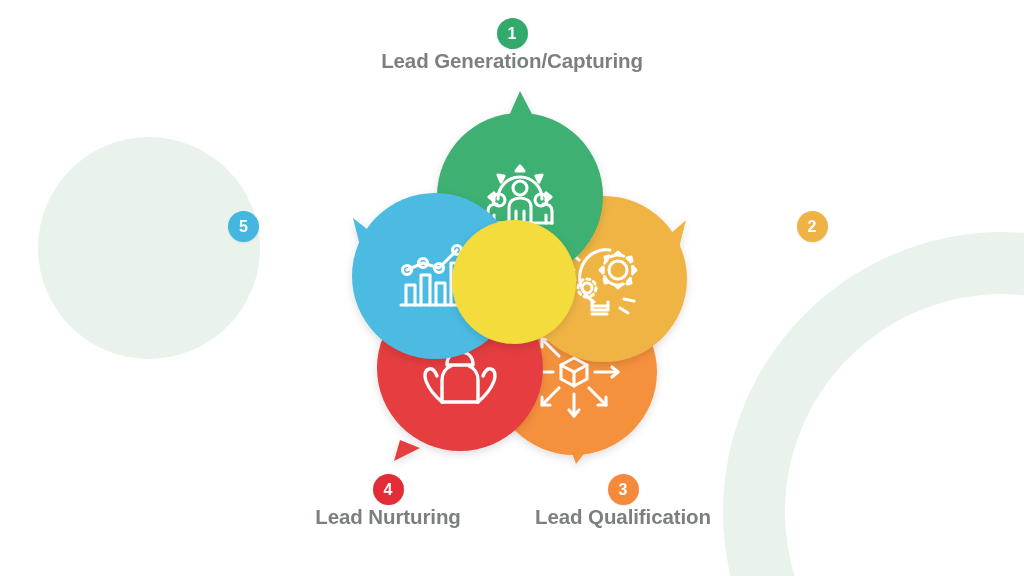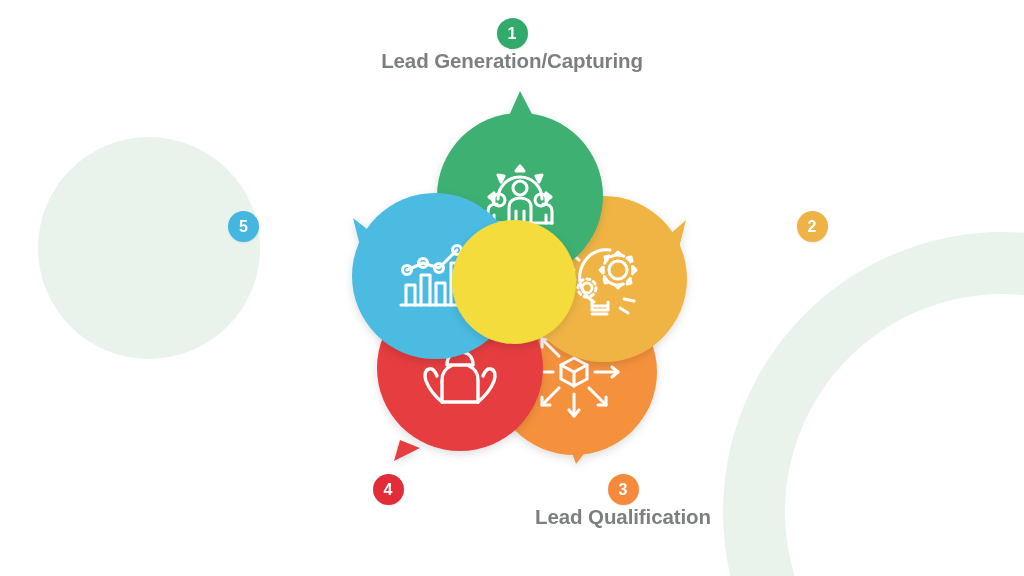--- a/index.html
+++ b/index.html
@@ -283,20 +283,21 @@
     <div class="badge" style="background:#f58a3c;">
       <span>3</span>
     </div>
     <div class="label-text">Lead Qualification</div>
   </div>
 
   <div class="label-group" id="lg-4">
     <div class="badge" style="background:#e22d38;">
       <span>4</span>
     </div>
+    <div class="label-text">Lead Nurturing</div>
   </div>
 
   <div class="label-group" id="lg-5">
     <div class="badge" style="background:#45b6e0;">
       <span>5</span>
     </div>
   </div>
 
 </div>
 

